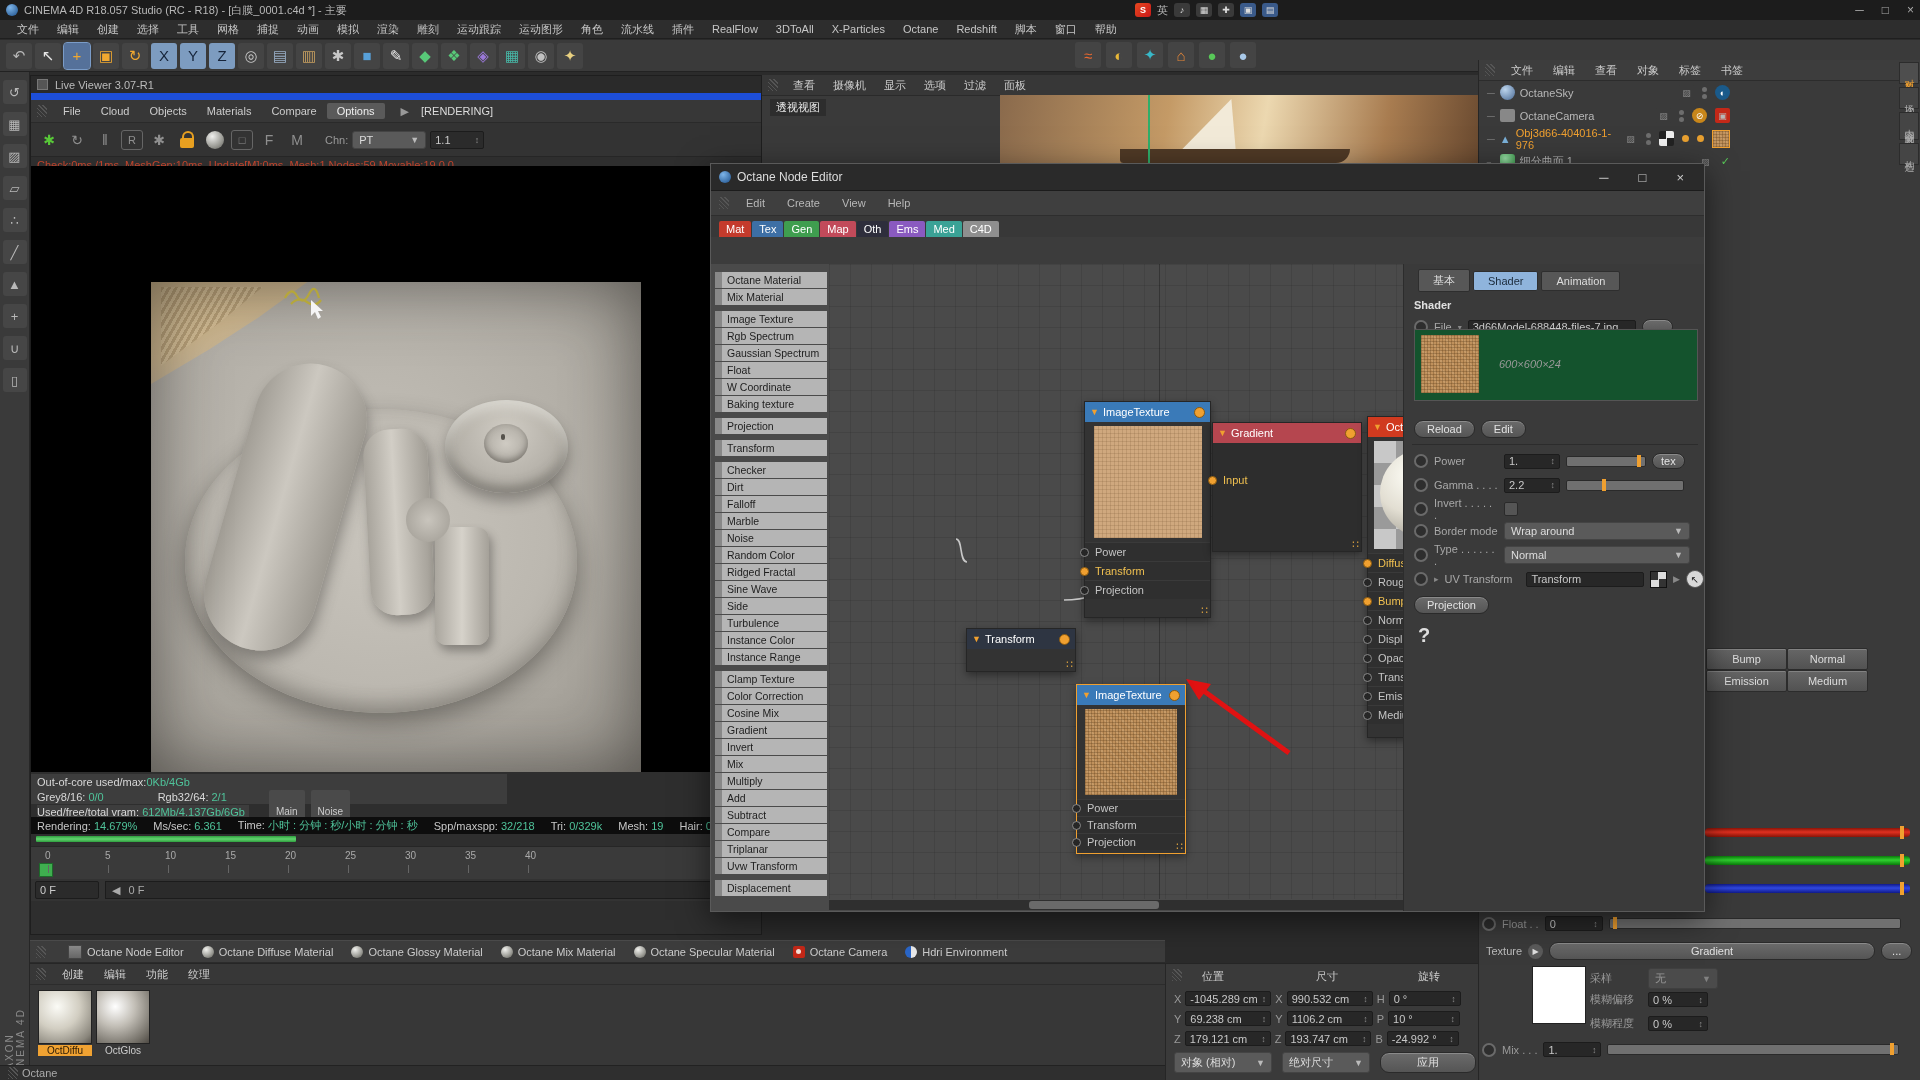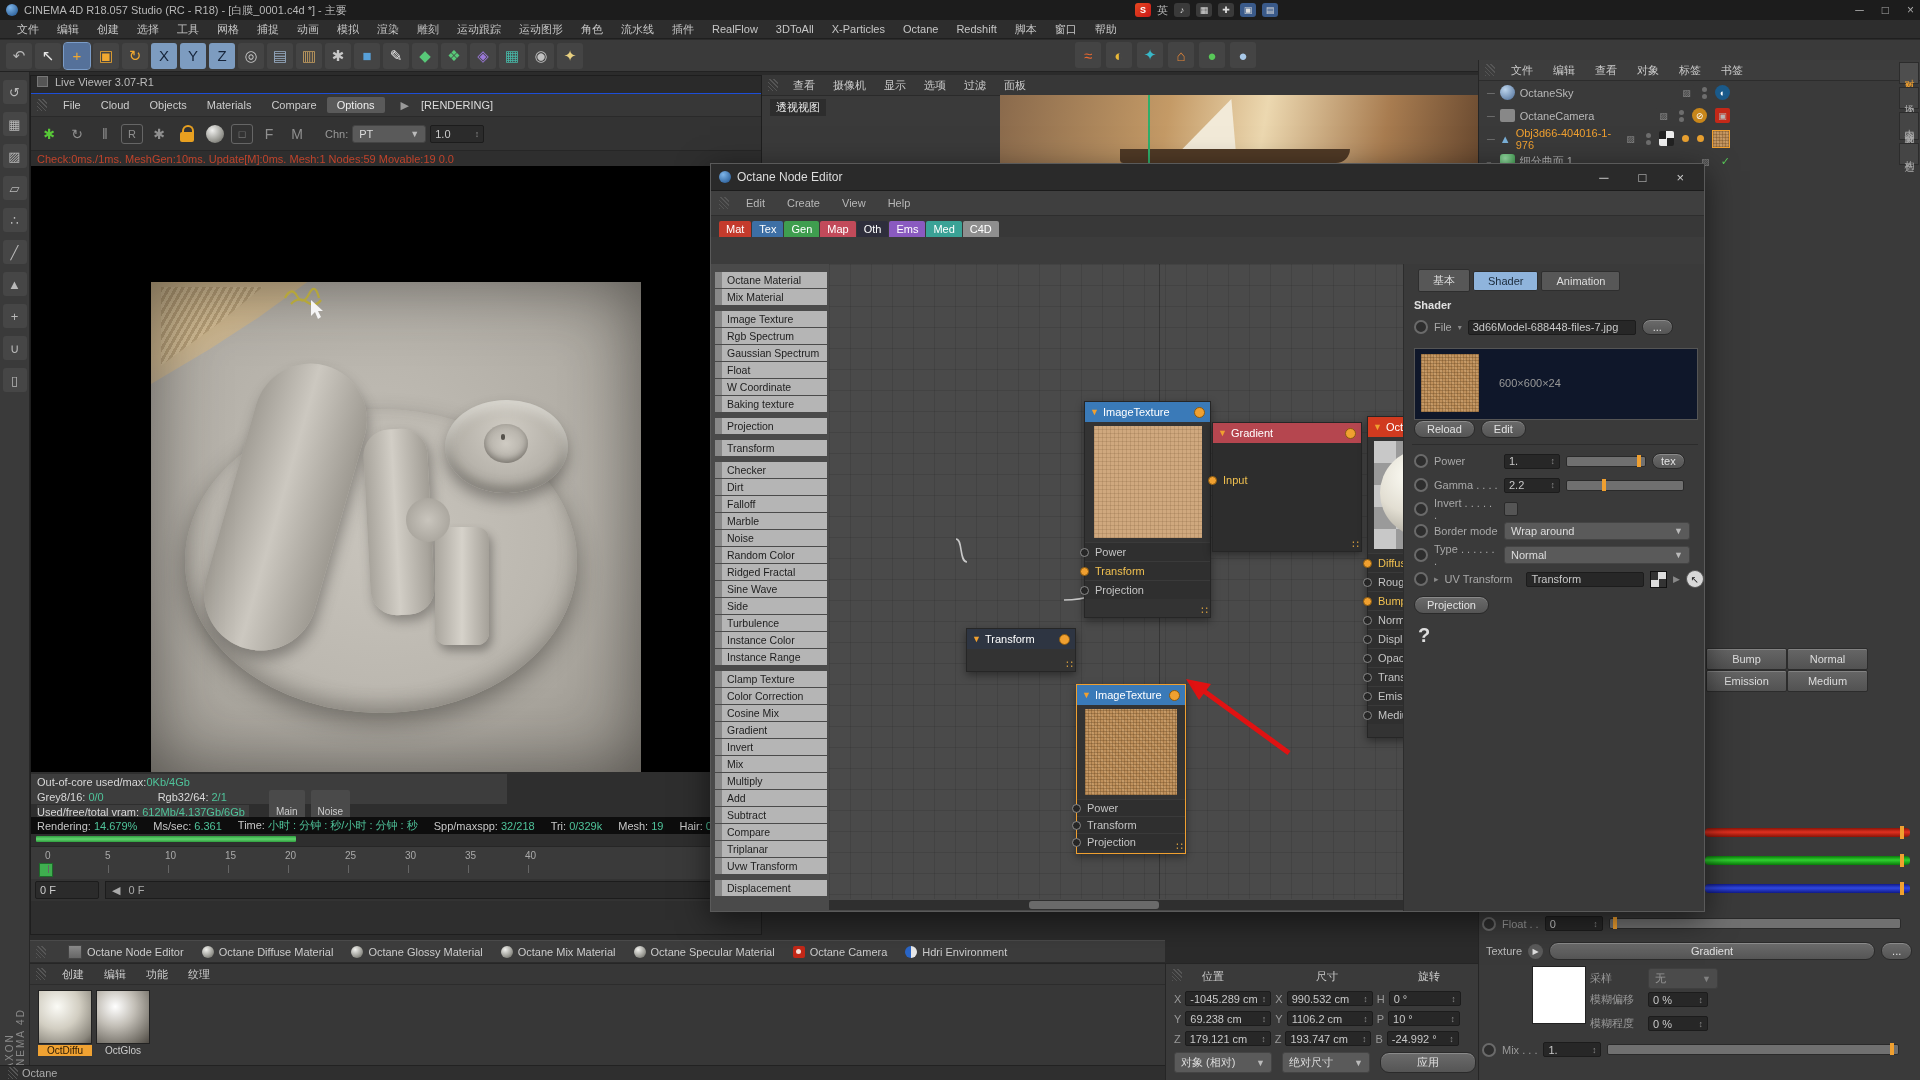--- a/index.html
+++ b/index.html
@@ -21,21 +21,21 @@
   #toolbar{left:0;top:40px;width:1920px;height:32px;background:#3a3a3a;border-bottom:1px solid #222;display:flex;align-items:center;gap:3px;padding-left:6px;box-sizing:border-box;}
   .tb-icon{width:26px;height:26px;border-radius:3px;display:flex;align-items:center;justify-content:center;font-size:15px;background:#444;flex:0 0 auto;}
   .tb-icon.sel{outline:1px solid #7a9cc8;}
   #plugin-icons{position:absolute;left:1075px;top:42px;display:flex;gap:5px;}
   
   #left-rail{left:0;top:72px;width:30px;height:1008px;background:#3a3a3a;border-right:1px solid #262626;display:flex;flex-direction:column;align-items:center;padding-top:8px;box-sizing:border-box;gap:8px;}
   .rail-icon{width:24px;height:24px;border-radius:3px;background:#464646;color:#b8b8b8;display:flex;align-items:center;justify-content:center;font-size:13px;}
   #brand{position:absolute;left:4px;top:985px;writing-mode:vertical-rl;transform:rotate(180deg);font-size:10px;letter-spacing:2px;color:#8a8a8a;}
   
   #live-viewer{left:30px;top:75px;width:732px;height:860px;background:#2e2e2e;border:1px solid #1e1e1e;box-sizing:border-box;}
-  #lv-title{height:17px;background:#2a2a2a;border-bottom:1px solid #1d4ed8;display:flex;padding-left:6px;color:#bbb;}
+  #lv-title{height:17px;background:#2a2a2a;border-bottom:7px solid #1d4ed8;display:flex;align-items:center;padding-left:6px;color:#bbb;}
   #lv-title .sq{width:9px;height:9px;background:#555;border:1px solid #777;margin-right:7px;}
   #lv-menu{height:22px;background:#373737;display:flex;align-items:center;gap:2px;padding-left:6px;border-bottom:1px solid #2a2a2a;}
   #lv-menu .mi{padding:2px 10px;color:#ccc;}
   #lv-menu .mi.sel{background:#5a5a5a;border-radius:2px;color:#eee;}
   .grip{width:10px;height:12px;background:repeating-linear-gradient(45deg,#555 0 1px,transparent 1px 3px);margin-right:4px;flex:0 0 auto;}
   #lv-toolbar{height:33px;background:#333;display:flex;align-items:center;gap:4px;padding-left:6px;border-bottom:1px solid #262626;}
   .lv-icon{width:24px;height:24px;display:flex;align-items:center;justify-content:center;font-size:14px;color:#8f8f8f;}
   .lv-icon.boxed{border:1px solid #666;border-radius:3px;width:20px;height:18px;font-size:11px;}
   .padlock{width:14px;height:10px;background:#e8a020;border-radius:2px;position:relative;margin-top:7px;}
   .padlock::before{content:"";position:absolute;top:-7px;left:2px;width:8px;height:8px;border:2px solid #e8a020;border-bottom:none;border-radius:6px 6px 0 0;}
@@ -367,21 +367,21 @@
             <i style="font-style: normal; color: rgb(143, 143, 143);">M</i>
             <i class="padlock-slot" style="font-style:normal;"></i>
           </span>
         </span>
       <span style="margin-left:12px;color:#999;">Chn:</span>
       <span class="dd" style="width:60px;">
         <span>PT</span>
           <span class="car" style="margin-left:auto;">▼</span>
       </span>
       <span class="numfield" style="width:44px;">
-        <span>1.0</span>
+        <span>1.1</span>
           <span class="step" style="margin-left:auto;">↕</span>
       </span>
     </div>
     <div id="lv-status">Check:0ms./1ms. MeshGen:10ms. Update[M]:0ms. Mesh:1 Nodes:59 Movable:19 0.0</div>
 
     <div id="lv-canvas">
       <div id="render-img">
 
         <div class="rv" style="left:0;top:0;width:55%;height:40%;background:linear-gradient(155deg,#c6ae85 0%,#cdb68e 24%,rgba(205,182,142,0) 55%);clip-path:polygon(0 0,58% 0,40% 18%,22% 34%,0 52%);"></div>
         <div class="rv" style="left:2%;top:1%;width:40%;height:26%;background:repeating-linear-gradient(120deg,rgba(120,95,55,.25) 0 3px,rgba(230,210,170,.25) 3px 6px);clip-path:polygon(0 0,52% 0,30% 28%,0 62%);"></div>
@@ -742,21 +742,21 @@
         <div class="prow" style="top:54px;">
           <span class="radio"></span>
           <span>File</span>
             <span style="font-size:8px;color:#888;">▾</span>
           <span class="field" style="width:168px;">
               <span style="white-space:nowrap;overflow:hidden;">3d66Model-688448-files-7.jpg</span>
             </span>
           <span class="btn" style="padding:1px 10px;">...</span>
         </div>
 
-        <div class="abs" style="left:6px;top:84px;width:282px;height:70px;border:1px solid #555;background:#0f172a;">
+        <div class="abs" style="left:6px;top:65px;width:282px;height:70px;border:1px solid #555;background:#14532d;font-style:italic;">
           <span class="burlap abs" style="left:6px;top:5px;width:58px;height:58px;"></span>
           <span class="abs" style="left:84px;top:28px;color:#999;">600×600×24</span>
         </div>
 
         <div class="prow" style="top:156px;">
           <span class="btn">Reload</span>
           <span class="btn">Edit</span>
         </div>
         <div class="abs" style="left:4px;top:180px;width:286px;height:1px;background:#2c2c2c;"></div>
 

